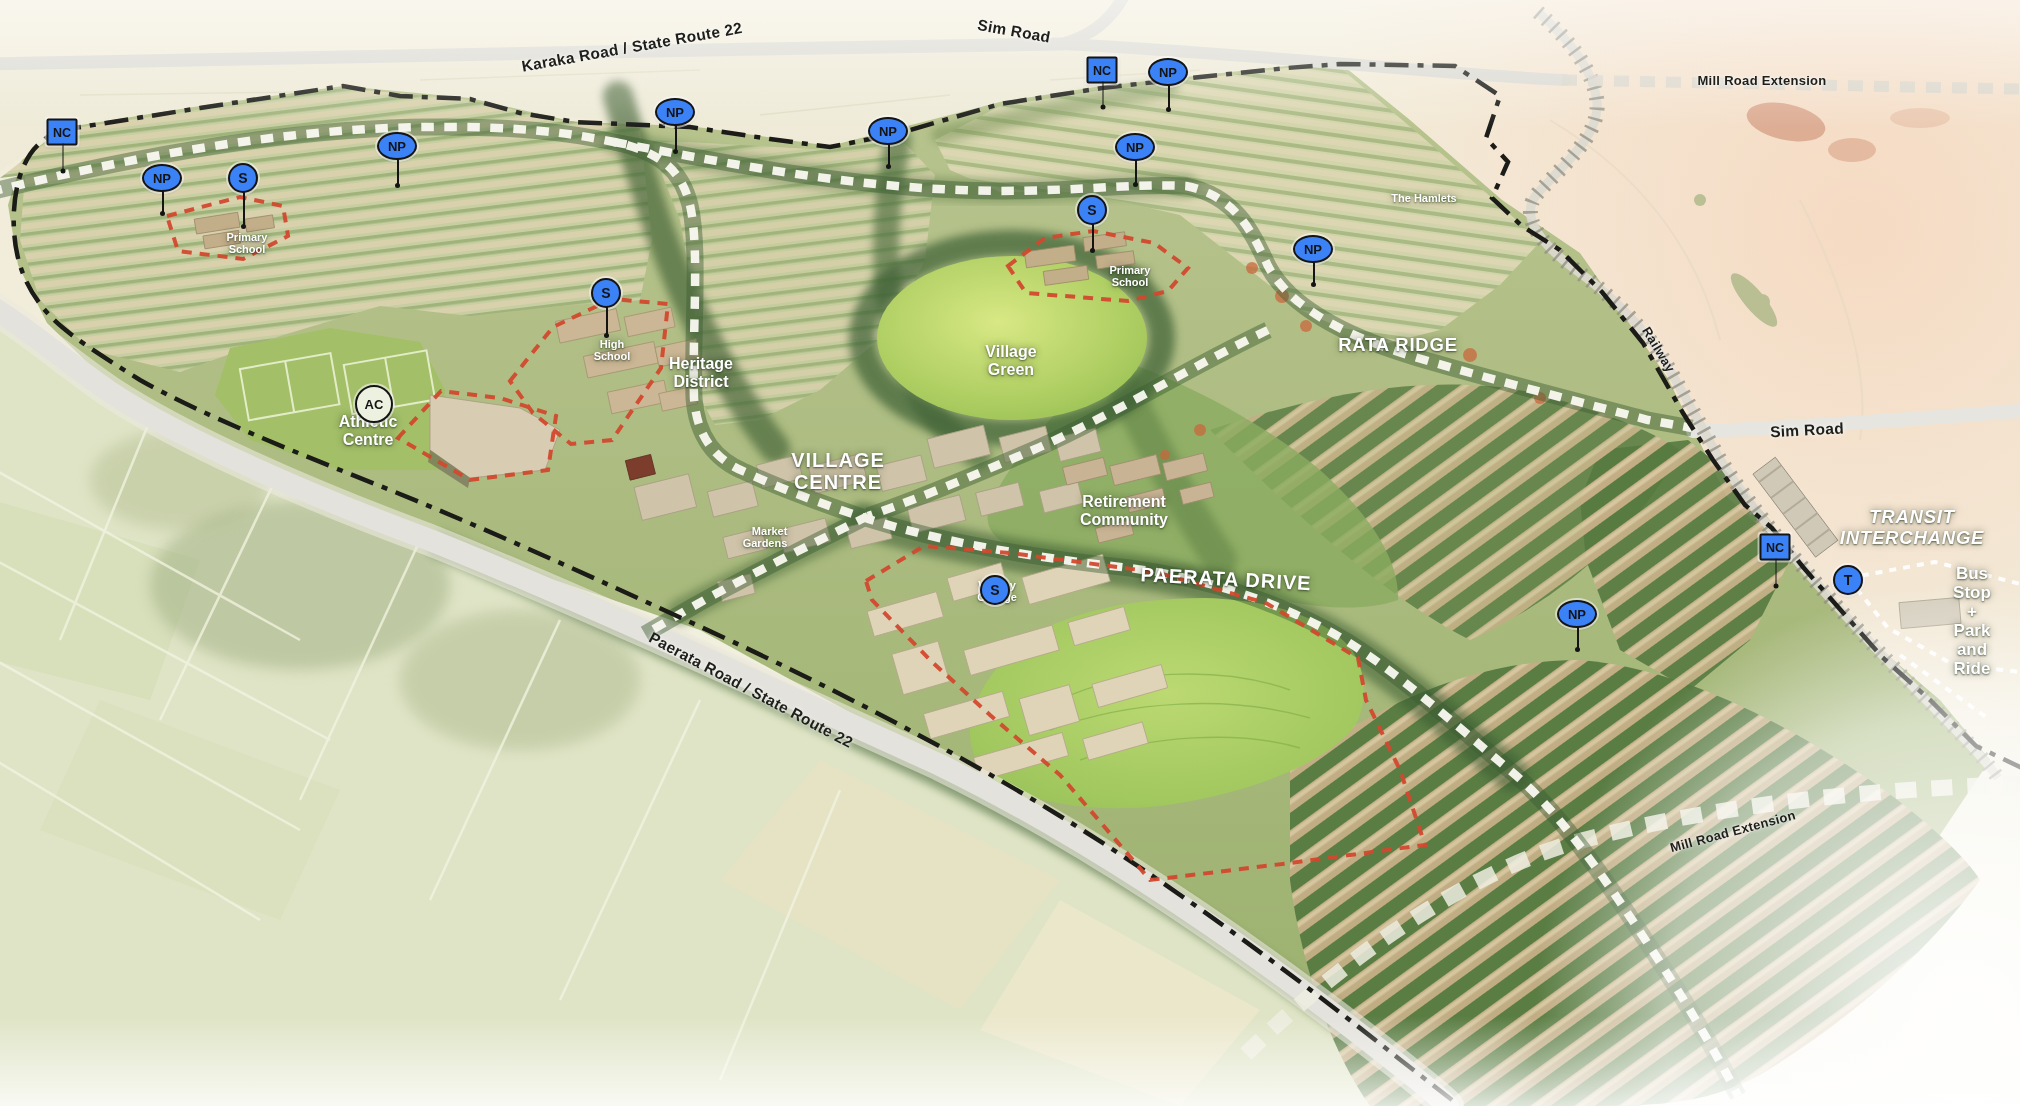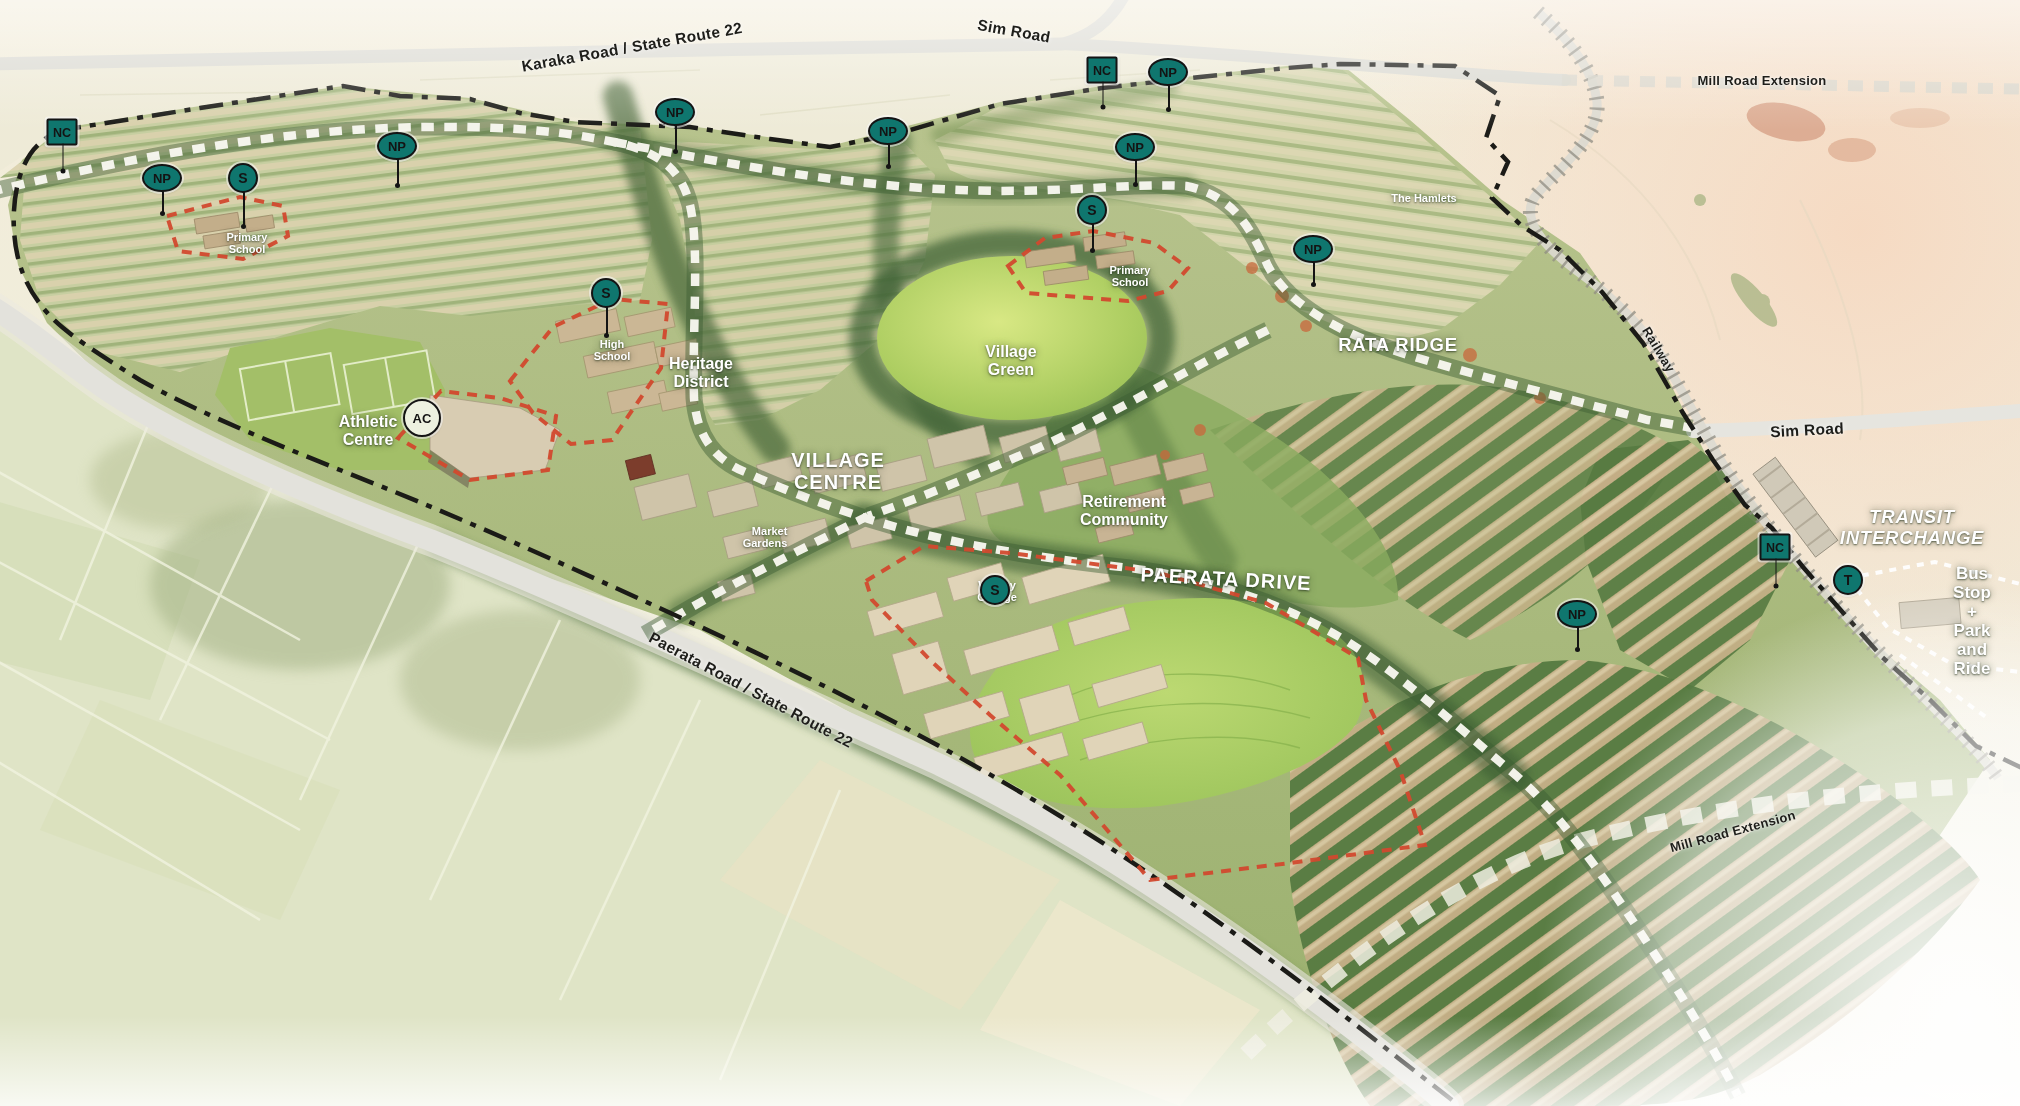--- a/index.html
+++ b/index.html
@@ -12,21 +12,21 @@
   .road-label{color:#1e1e1a;font-weight:700;font-size:15.5px;letter-spacing:.3px;white-space:nowrap;
               text-shadow:0 0 5px rgba(255,255,255,.85),0 0 2px rgba(255,255,255,.7);}
   .road-label.small{font-size:13px;}
   .area-label{color:#ffffff;font-weight:700;font-size:11px;
               text-shadow:0 1px 2px rgba(25,40,18,.65),0 0 7px rgba(25,40,18,.5);}
   .area-label.sm{font-size:17px;}
   .area-label.md{font-size:16px;}
   .area-label.lg{font-size:18.5px;letter-spacing:.8px;}
   .area-label.xl{font-size:20px;letter-spacing:1px;}
   .badge{position:absolute;transform:translate(-50%,-50%);display:flex;align-items:center;justify-content:center;
-         background:#0f766e;border:2.5px solid #141414;color:#141414;font-weight:700;
+         background:#3b82f6;border:2.5px solid #141414;color:#141414;font-weight:700;
          box-shadow:0 0 0 2px rgba(255,255,255,.55),0 1px 3px rgba(0,0,0,.3);z-index:3;}
   .badge.oval{width:36px;height:24px;border-radius:50%;font-size:13px;}
   .badge.rect{width:27px;height:23px;border-radius:2px;font-size:12.5px;}
   .badge.circle{width:26px;height:26px;border-radius:50%;font-size:14px;}
   .badge.circle-lg{width:34px;height:34px;border-radius:50%;font-size:13px;background:#edf1e0;}
   .leader{position:absolute;top:100%;left:50%;width:1.5px;background:#141414;}
   .leader::after{content:'';position:absolute;bottom:-4px;left:-1.75px;width:5px;height:5px;
                  background:#141414;border-radius:50%;}
 </style>
 </head>
@@ -403,21 +403,21 @@
         <div class="leader" style="height: 24px;"></div>
       </div>
       <div class="badge oval" style="left: 1313px; top: 249px;">
         <span>NP</span>
         <div class="leader" style="height: 22px;"></div>
       </div>
       <div class="badge circle" style="left: 606px; top: 293px;">
         <span>S</span>
         <div class="leader" style="height: 28px;"></div>
       </div>
-      <div class="badge circle-lg" style="left: 374px; top: 418px; margin-left: 48px;">
+      <div class="badge circle-lg" style="left: 374px; top: 404px;">
         <span>AC</span>
       </div>
       <div class="badge circle" style="left: 1092px; top: 210px;">
         <span>S</span>
         <div class="leader" style="height: 26px;"></div>
       </div>
       <div class="badge oval" style="left: 1577px; top: 614px;">
         <span>NP</span>
         <div class="leader" style="height: 22px;"></div>
       </div>

